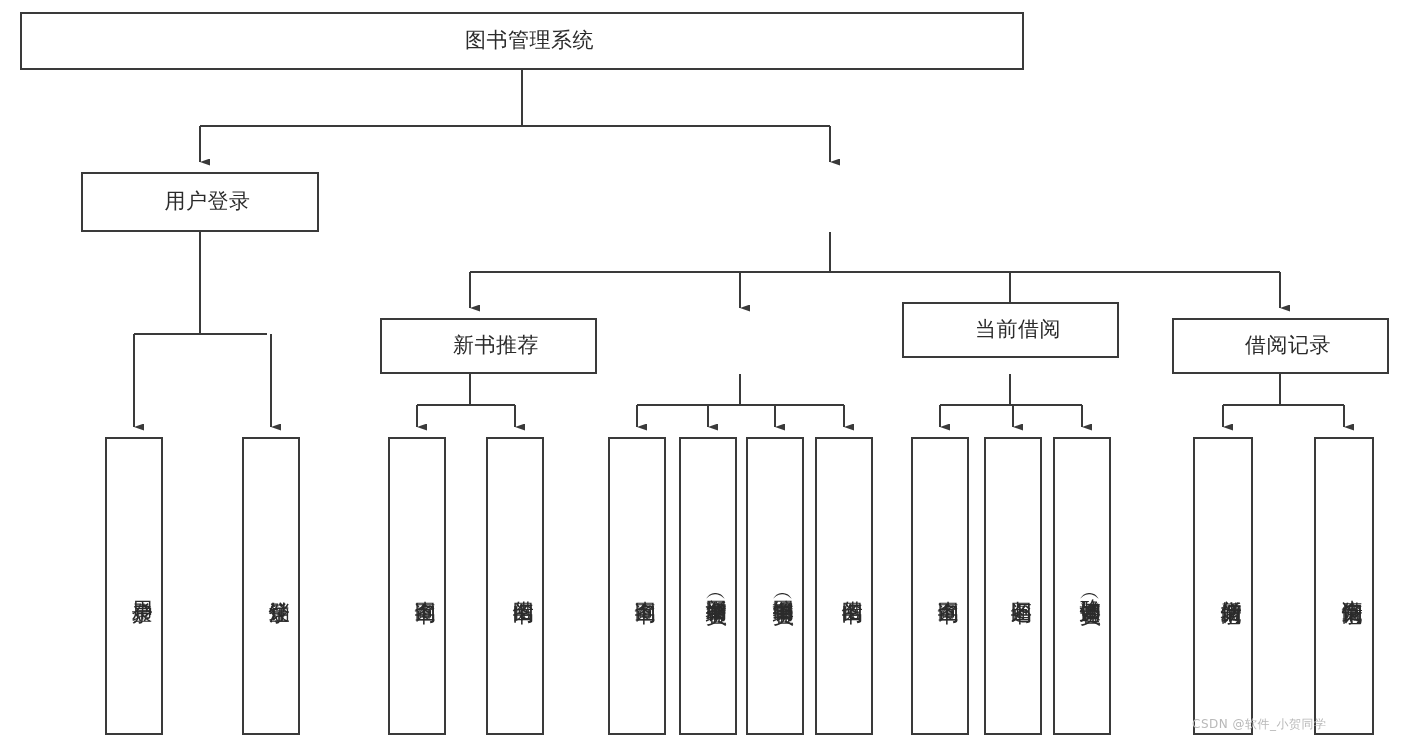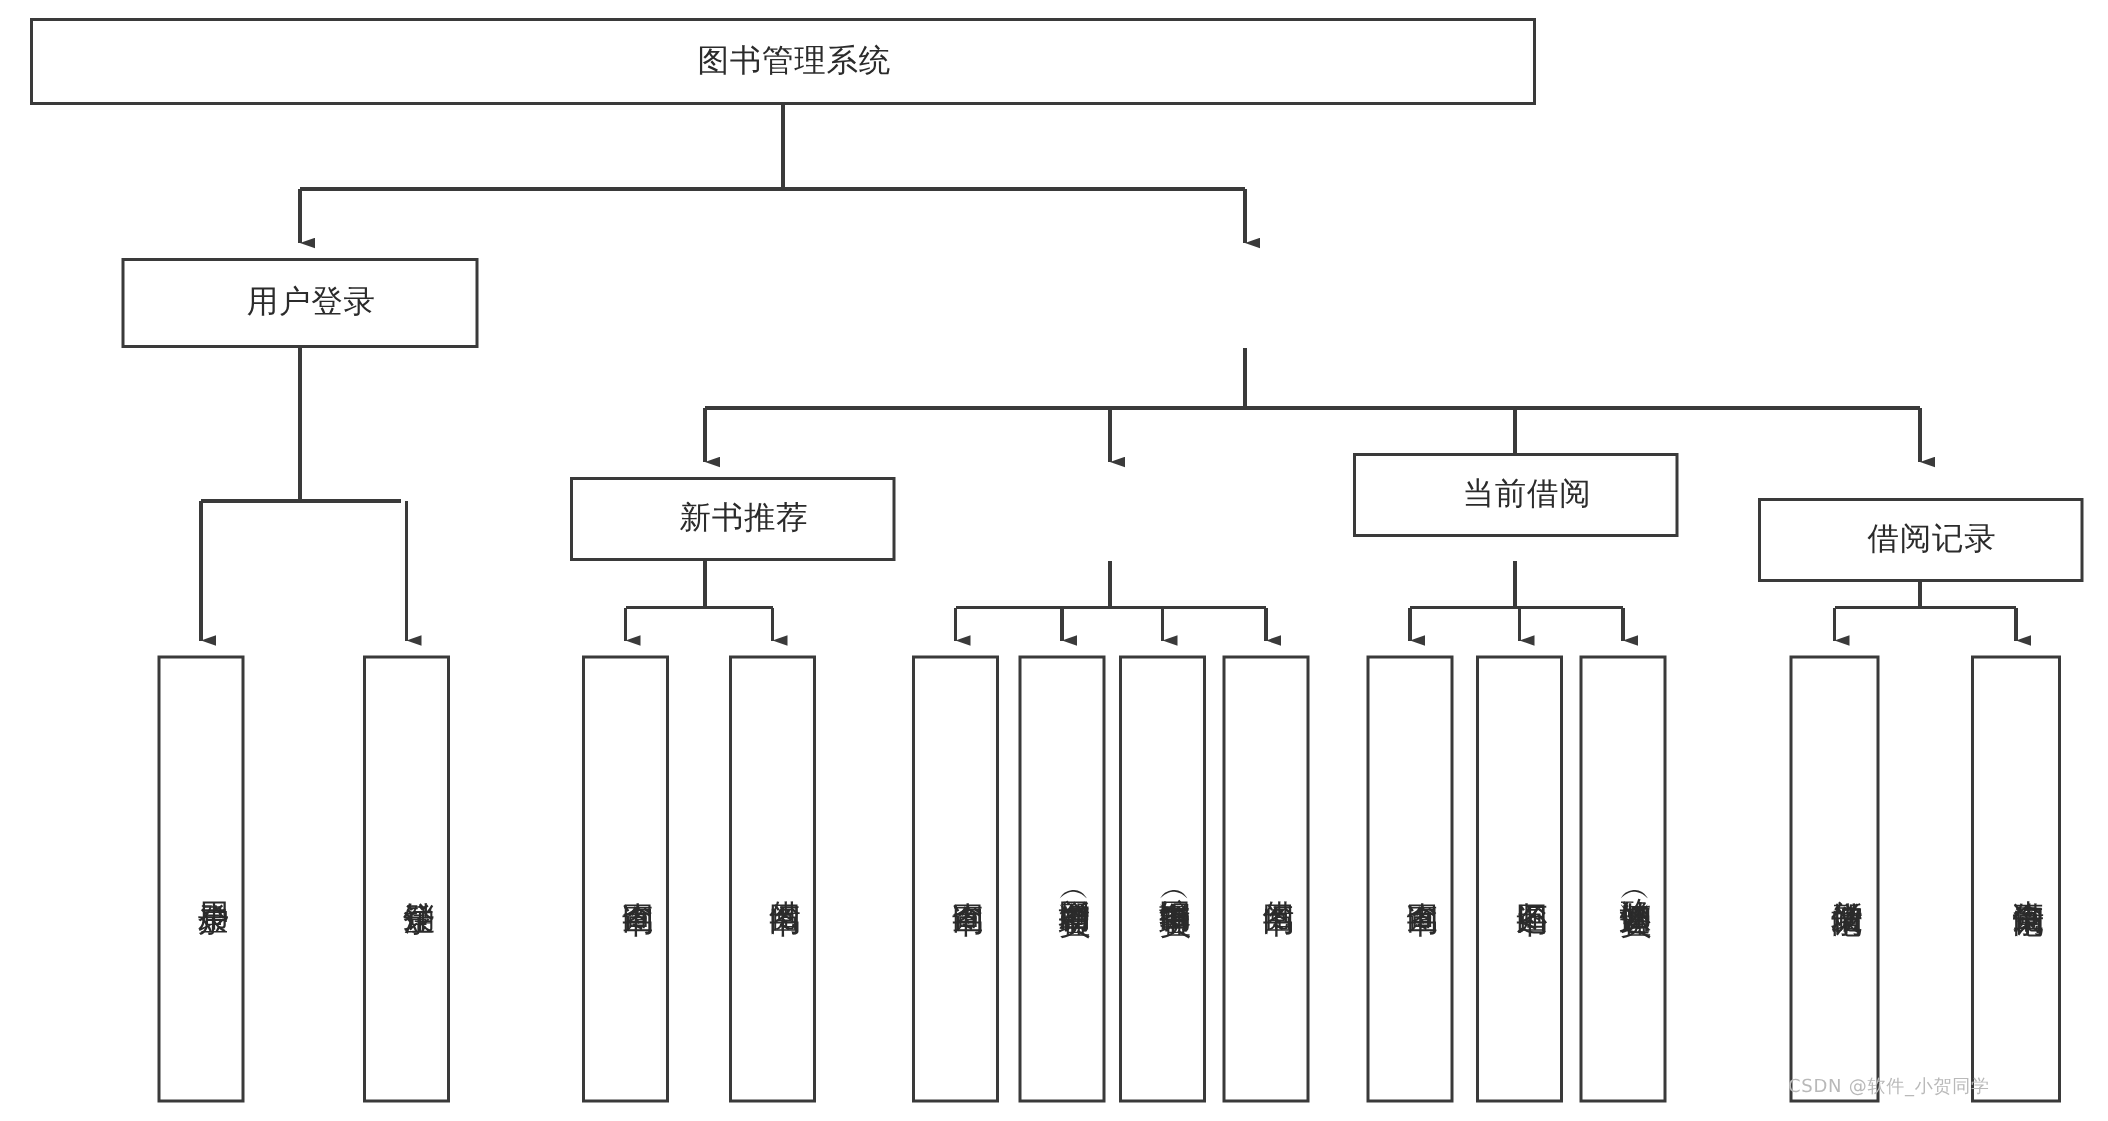--- a/index.html
+++ b/index.html
@@ -135,21 +135,21 @@
   <div class="node-box" id="node-l2-0" style="left: 81px; top: 172px; width: 238px; height: 60px;">
     <span class="node-label-h">用户登录</span>
   </div>
 
   <div class="node-box" id="node-l3-0" style="left: 380px; top: 318px; width: 217px; height: 56px;">
     <span class="node-label-h">新书推荐</span>
   </div>
   <div class="node-box" id="node-l3-2" style="left: 902px; top: 302px; width: 217px; height: 56px;">
     <span class="node-label-h">当前借阅</span>
   </div>
-  <div class="node-box" id="node-l3-3" style="left: 1172px; top: 318px; width: 217px; height: 56px; margin-top: 14px;">
+  <div class="node-box" id="node-l3-3" style="left: 1172px; top: 318px; width: 217px; height: 56px;">
     <span class="node-label-h">借阅记录</span>
   </div>
 
   <div class="node-box vertical" id="node-leaf-0" style="left: 105px; top: 437px; width: 58px; height: 298px;">
     <span class="node-label-v">用户登录</span>
   </div>
   <div class="node-box vertical" id="node-leaf-1" style="left: 242px; top: 437px; width: 58px; height: 298px;">
     <span class="node-label-v">注销登录</span>
   </div>
   <div class="node-box vertical" id="node-leaf-2" style="left: 388px; top: 437px; width: 58px; height: 298px;">

